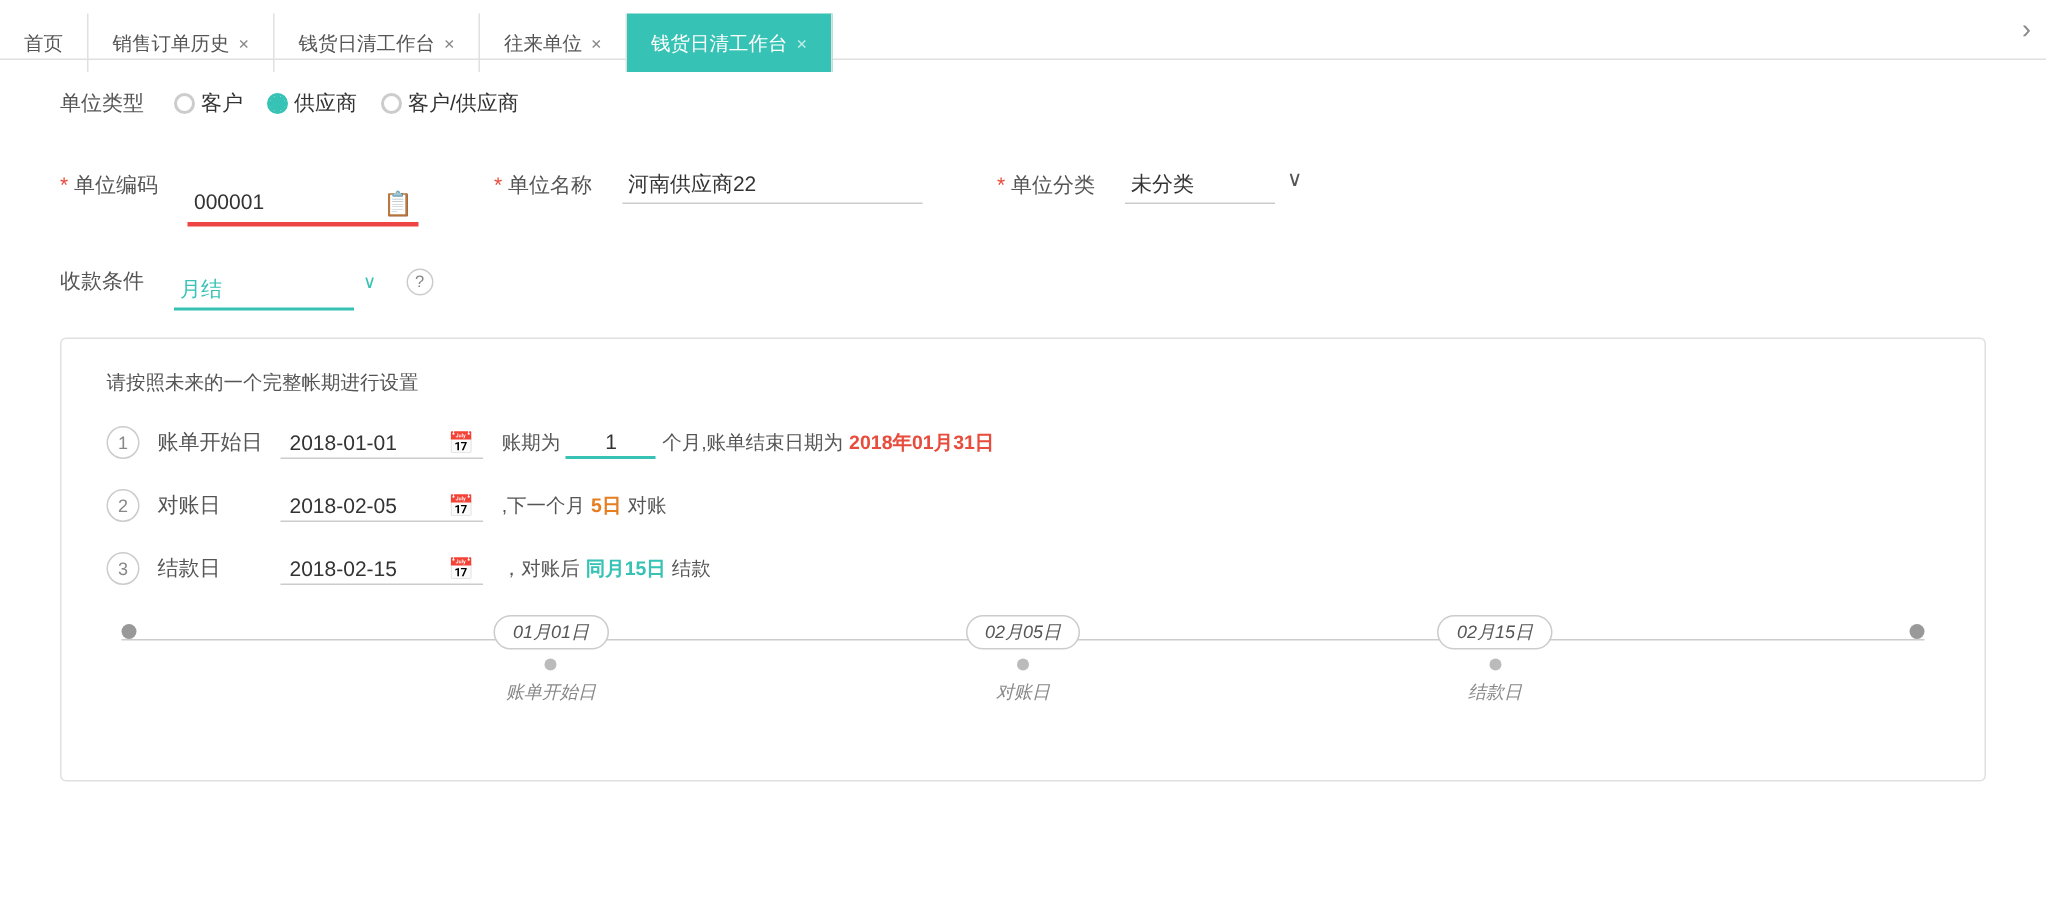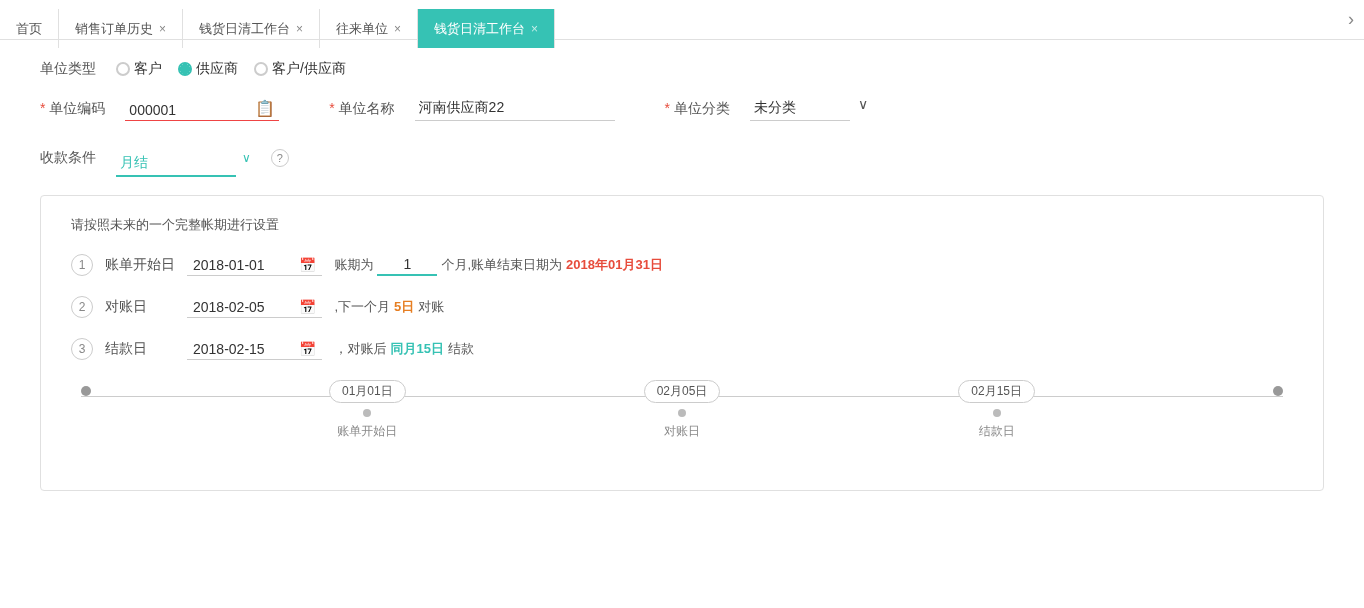--- a/index.html
+++ b/index.html
@@ -96,24 +96,25 @@
       border: none;
       border-bottom: 1px solid #ccc;
       padding: 4px 4px;
       font-size: 14px;
       color: #333;
       outline: none;
       width: 180px;
     }
     .input-with-icon {
       display: flex;
-      align-items: flex-end;
+      align-items: flex-start;
       gap: 6px;
-      border-bottom: 1px solid #ef4444;
+      border-bottom: 3px solid #ef4444;
       padding: 2px 4px;
+      margin-top: 28px;
     }
     .input-with-icon input {
       border: none;
       outline: none;
       font-size: 14px;
       color: #333;
       width: 150px;
     }
 
     .dropdown-field {
@@ -366,21 +367,21 @@
         <span class="calendar-icon">📅</span>
       </div>
       <span class="step-desc">
         <span>，对账后</span>
         <span class="highlight-teal">同月15日</span>
         <span>结款</span>
       </span>
     </div>
 
 
-    <div style="position: relative; padding: 0 10px 30px 10px;">
+    <div style="position: relative; padding: 0 10px 30px 10px; font-style: italic;">
 
       <div style="position: absolute; top: 16px; left: 10px; right: 10px; height: 1px; background: #ccc;"></div>
 
       <div style="display: flex; justify-content: space-between; align-items: flex-start; position: relative;">
 
         <div style="display: flex; flex-direction: column; align-items: center; gap: 6px;">
           <div style="width:10px; height:10px; border-radius:50%; background:#999; z-index:1; position:relative; margin-top:6px;"></div>
         </div>
 
         <div style="display: flex; flex-direction: column; align-items: center; gap: 6px;">

